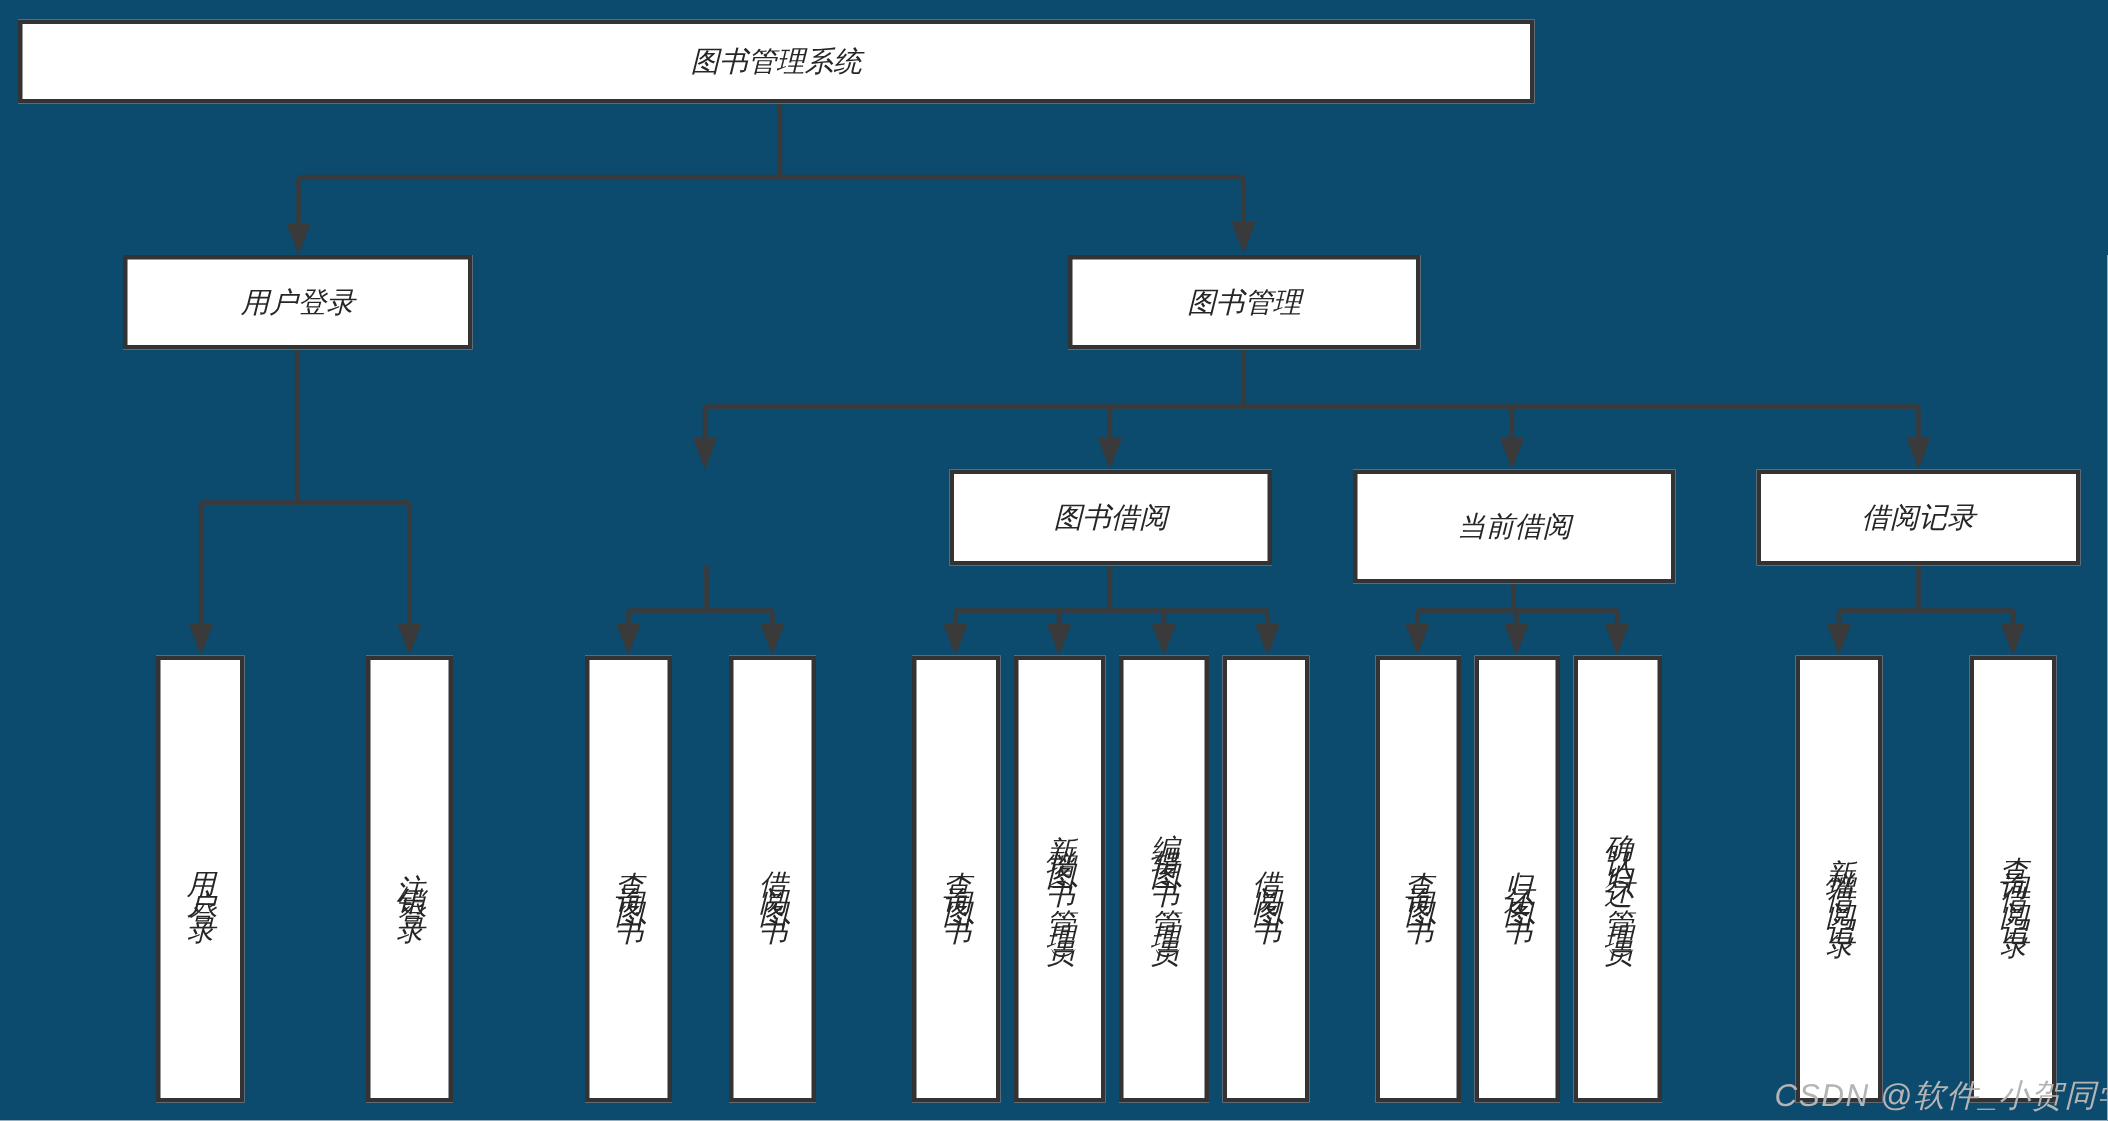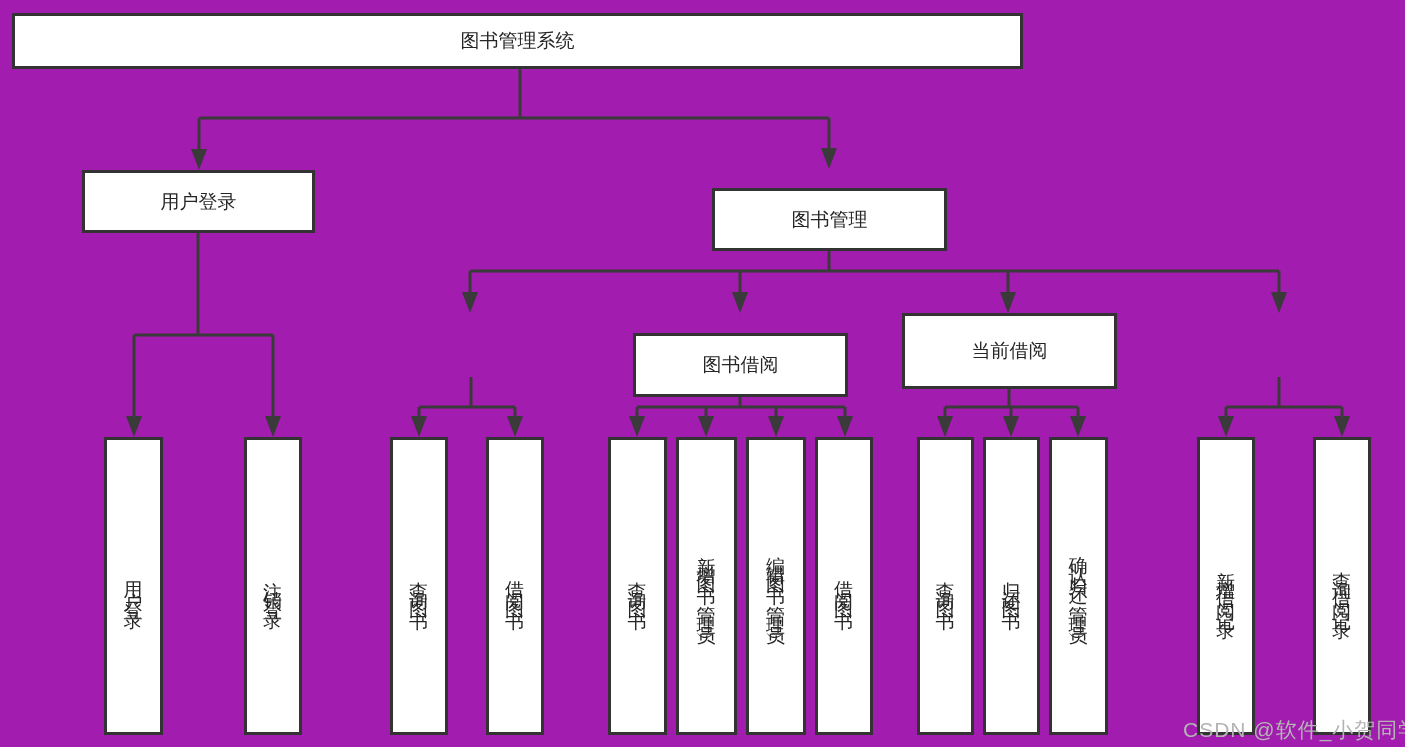--- a/index.html
+++ b/index.html
@@ -1,22 +1,23 @@
 <!DOCTYPE html>
 <html><head>
 <meta charset="utf-8">
 <style>
   html, body { margin: 0; padding: 0; background: #ffffff; }
   #stage {
     position: relative;
     width: 1405px;
     height: 747px;
-    background: #a21caf;
+    background: #0c4a6e;
     font-family: "Liberation Sans", sans-serif;
     overflow: hidden;
+    font-style: italic;
   }
   #connectors {
     position: absolute;
     left: 0; top: 0;
     width: 1405px; height: 747px;
     pointer-events: none;
   }
   .box {
     position: absolute;
     box-sizing: border-box;
@@ -82,24 +83,25 @@
     <use href="#ah" transform="translate(945,437)"></use>
     <use href="#ah" transform="translate(1011,437)"></use>
     <use href="#ah" transform="translate(1078,437)"></use>
     <use href="#ah" transform="translate(1226,437)"></use>
     <use href="#ah" transform="translate(1342,437)"></use>
   </svg>
 
   <div class="box" style="left:12px; top:13px; width:1011px; height:56px;">图书管理系统</div>
 
   <div class="box" style="left:82px; top:170px; width:233px; height:63px;">用户登录</div>
-  <div class="box" style="left:712px; top:170px; width:235px; height:63px;margin-top:18px;">图书管理</div>
+  <div class="box" style="left:712px; top:170px; width:235px; height:63px;">图书管理</div>
 
-  <div class="box" style="left:633px; top:313px; width:215px; height:64px;margin-top:20px;">图书借阅</div>
+  <div class="box" style="left:633px; top:313px; width:215px; height:64px;">图书借阅</div>
   <div class="box" style="left:902px; top:313px; width:215px; height:76px;">当前借阅</div>
+  <div class="box" style="left:1171px; top:313px; width:216px; height:64px;">借阅记录</div>
 
   <div class="box vbox" style="left:104px; top:437px; width:59px; height:298px;">用户登录</div>
   <div class="box vbox" style="left:244px; top:437px; width:58px; height:298px;">注销登录</div>
 
   <div class="box vbox" style="left:390px; top:437px; width:58px; height:298px;">查询图书</div>
   <div class="box vbox" style="left:486px; top:437px; width:58px; height:298px;">借阅图书</div>
 
   <div class="box vbox" style="left:608px; top:437px; width:59px; height:298px;">查询图书</div>
   <div class="box vbox" style="left:676px; top:437px; width:61px; height:298px;">新增图书（管理员）</div>
   <div class="box vbox" style="left:746px; top:437px; width:60px; height:298px;">编辑图书（管理员）</div>

